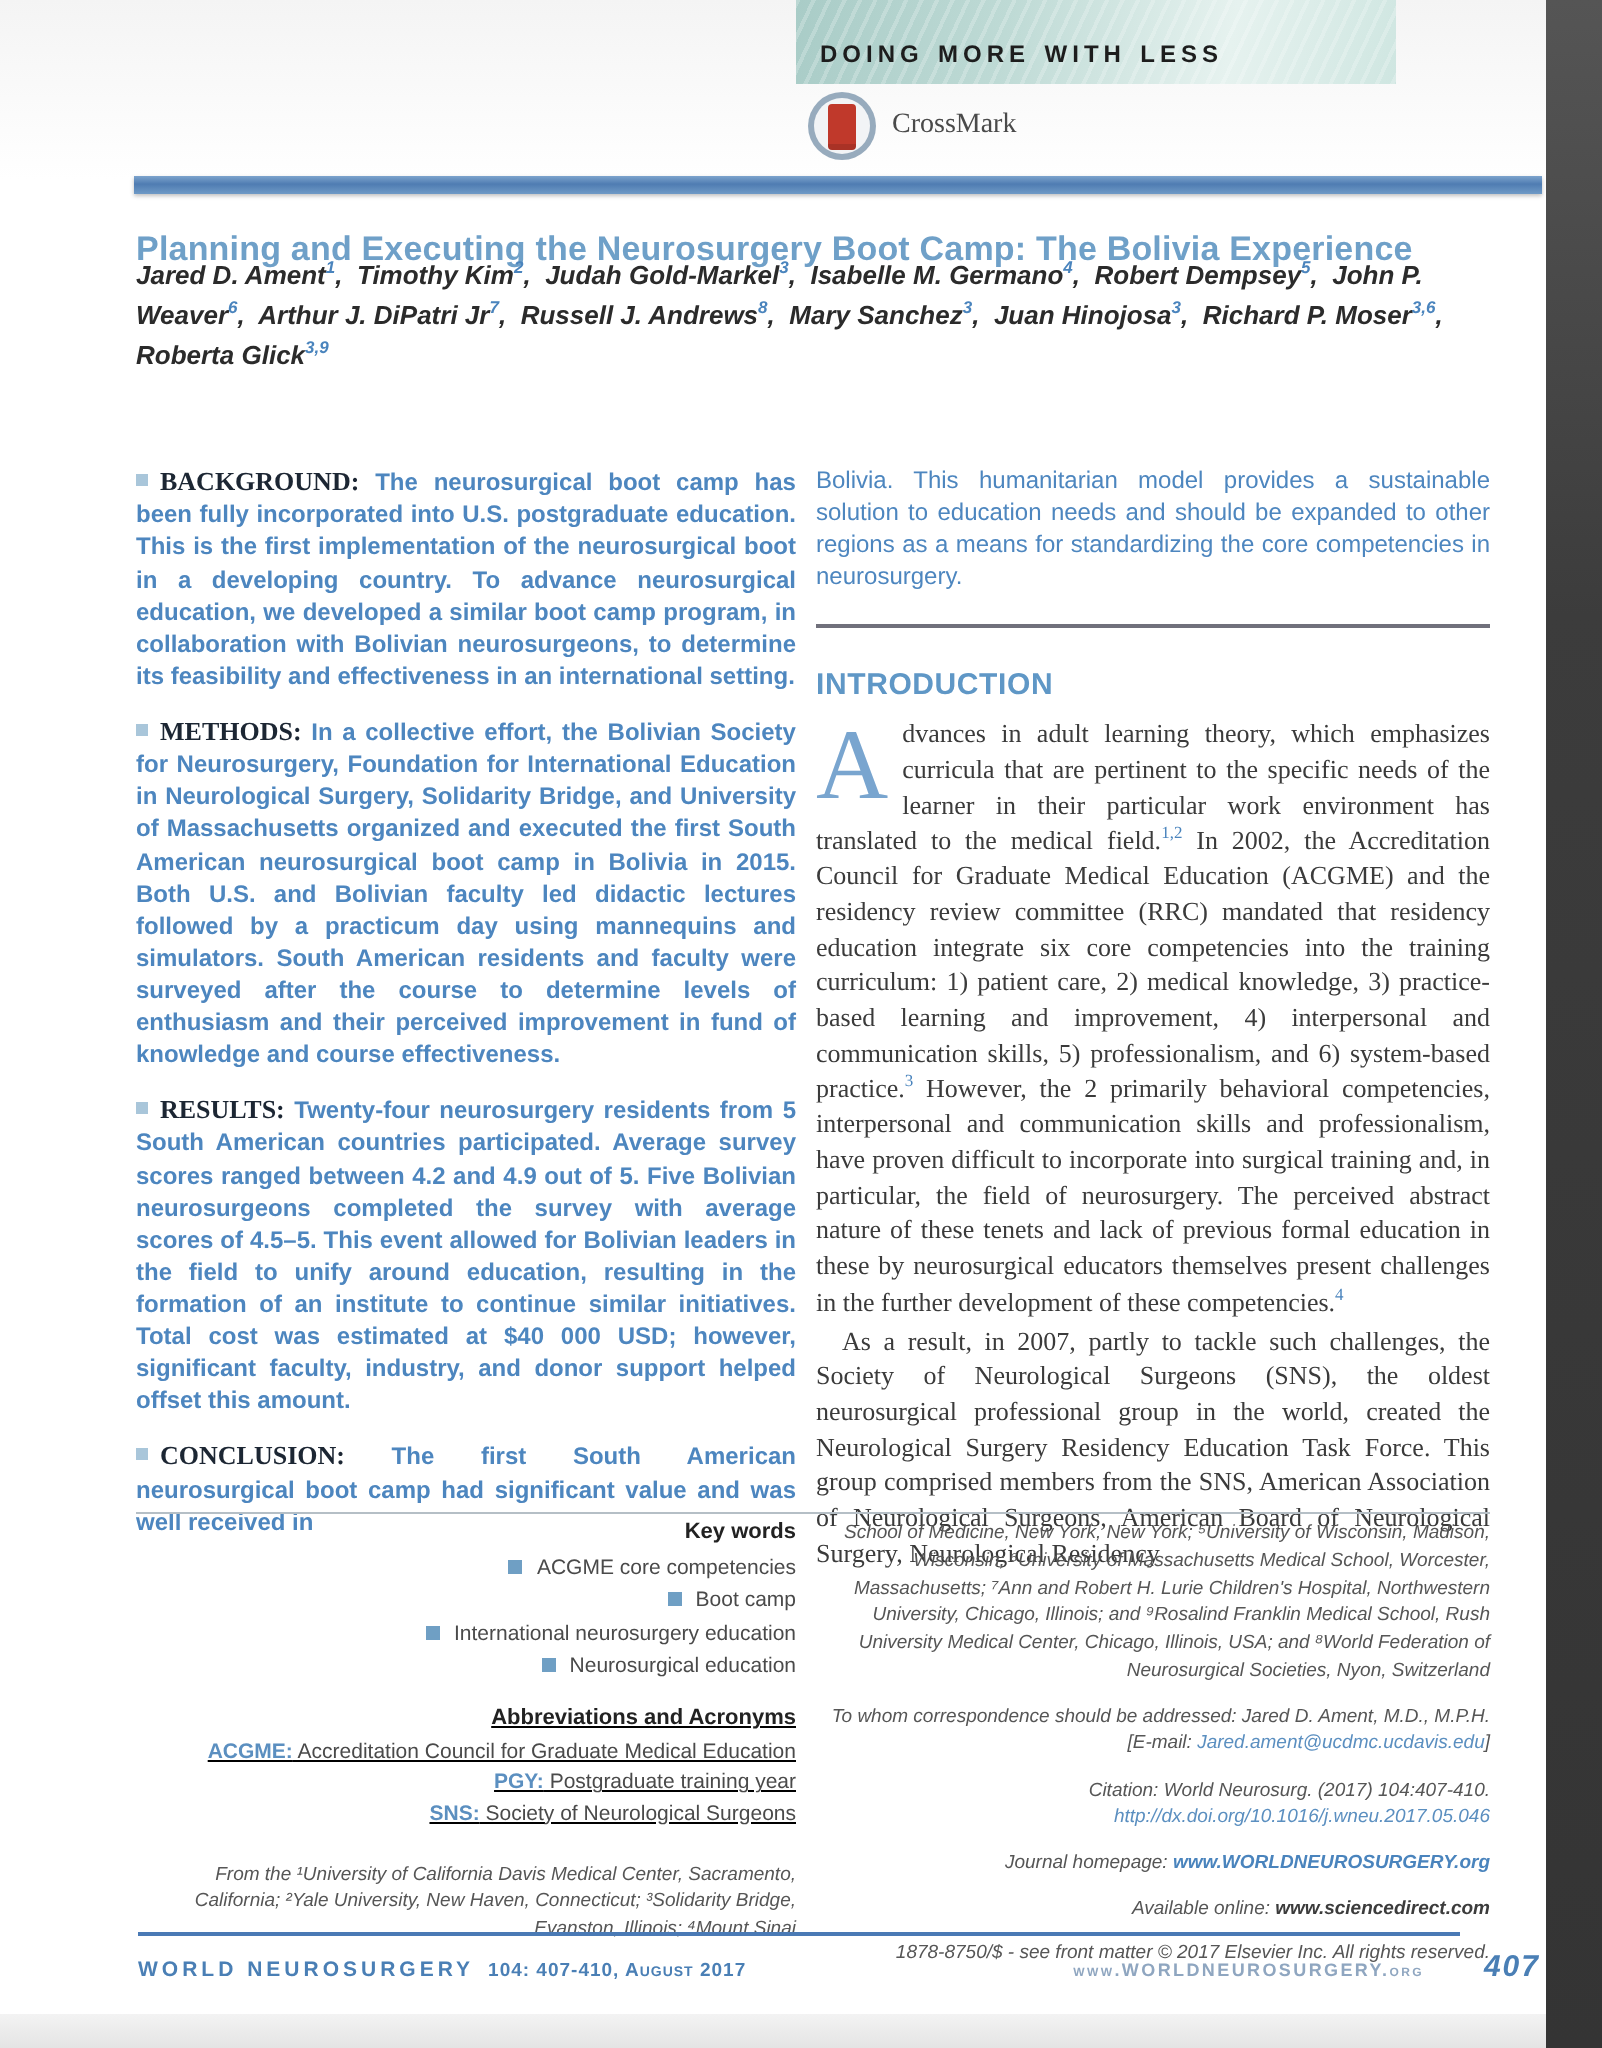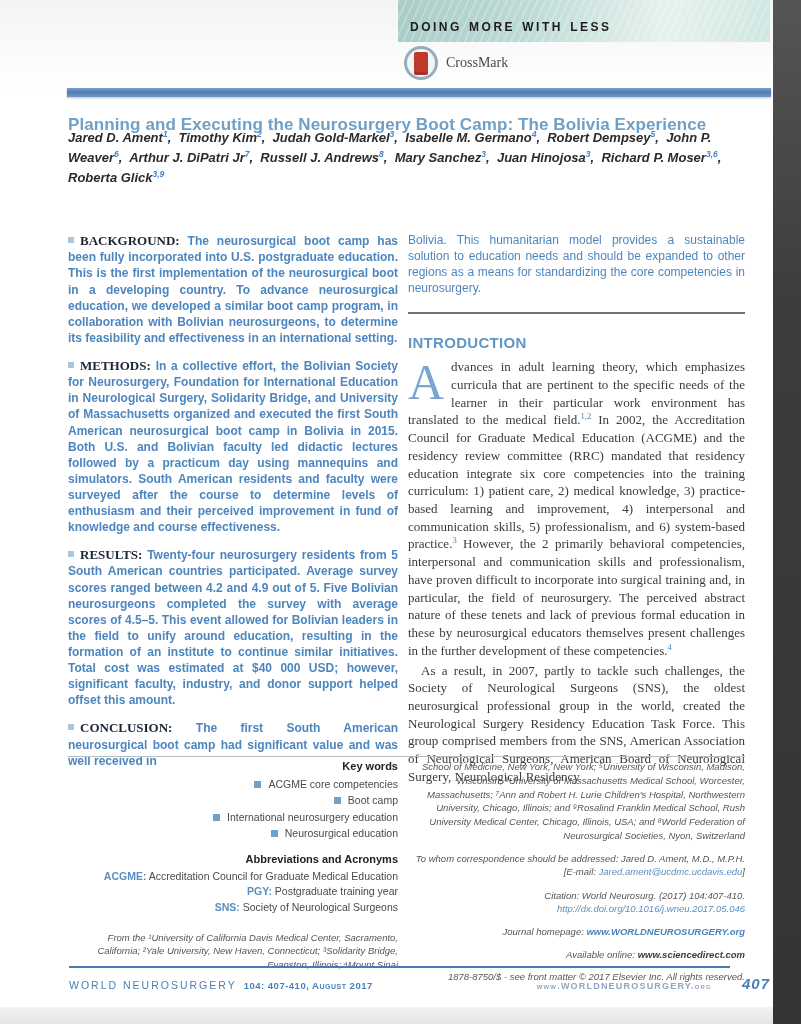--- a/index.html
+++ b/index.html
@@ -1,20 +1,20 @@
 <!DOCTYPE html>
 <html><head>
 <meta charset="utf-8">
 <style>
   html,body{margin:0;padding:0;background:#ffffff;}
   .page{position:relative;width:801px;height:1024px;overflow:hidden;
         background:linear-gradient(#f4f4f4 0,#ffffff 90px);
         font-family:"Liberation Sans",sans-serif;}
   
-  .banner{position:absolute;left:398px;top:0;width:372px;height:42px;
+  .banner{position:absolute;left:398px;top:0;width:300px;height:42px;
     background:
       repeating-linear-gradient(115deg,rgba(255,255,255,.22) 0 2px,rgba(255,255,255,0) 2px 7px),
       linear-gradient(100deg,#a9ccc7 0%,#bedad5 35%,#e6f2ef 72%,#cfe6e1 100%);
     display:flex;align-items:flex-end;}
   .banner-title{font-variant:small-caps;font-weight:bold;font-size:17px;letter-spacing:2.5px;
     color:#1d1d1d;padding:0 0 6px 12px;text-transform:lowercase;}
   
   .crossmark{position:absolute;left:404px;top:46px;display:flex;align-items:center;cursor:pointer;}
   .cm-ring{width:34px;height:34px;border-radius:50%;background:#97abbd;display:flex;
     align-items:center;justify-content:center;}
@@ -50,34 +50,34 @@
   .serif-p.indent{text-indent:13px;margin-top:2px;}
   .dropcap{float:left;font-family:"Liberation Serif",serif;font-size:50px;line-height:.8;
     color:#79a5cf;padding:4px 7px 0 0;}
   .ref-sup{color:#4a84bd;font-size:8.5px;vertical-align:super;}
   
   .meta-hr{position:absolute;left:68px;top:748px;width:677px;border:none;border-top:1px solid #b5bfc6;}
   .meta-row{position:absolute;left:68px;top:760px;width:677px;display:flex;justify-content:space-between;text-align:right;}
   .meta-h{margin:0 0 4px 0;font-size:11px;font-weight:bold;color:#222;}
   .kw-item{font-size:10.5px;color:#4a4a4a;line-height:1.55;}
   .kw-sq{display:inline-block;width:7px;height:7px;background:#6f9fc4;margin-right:7px;vertical-align:0;}
-  .abbr-block{margin-top:12px;}
+  .abbr-block{margin-top:12px;text-decoration:underline;}
   .abbr-item{font-size:10.5px;color:#4a4a4a;line-height:1.45;}
   .abbr-term{color:#5b8fc0;font-weight:bold;}
   .affil{font-style:italic;font-size:9.5px;color:#565656;line-height:1.45;margin-top:16px;}
   .affil-r{font-style:italic;font-size:9.5px;color:#565656;line-height:1.45;margin:0;}
   .corr{font-style:italic;font-size:9.5px;color:#565656;line-height:1.45;margin-top:9px;}
   .cite-line{font-style:italic;font-size:9.5px;color:#565656;line-height:1.4;margin-top:8px;}
   .blue-link{color:#5b8fc0;text-decoration:none;font-style:italic;}
   .blue-link-b{color:#4a84bd;font-weight:bold;text-decoration:none;font-style:italic;}
   .dark-b{font-weight:bold;color:#3c3c3c;}
   
   .footer-rule{position:absolute;left:69px;top:966px;width:661px;border:none;border-top:2px solid #4a7ab5;margin:0;}
   .footer-row{position:absolute;left:69px;top:975px;width:701px;display:flex;align-items:baseline;}
-  .f-journal{color:#4a7fb5;font-weight:normal;font-size:10.5px;letter-spacing:2px;text-transform:uppercase;}
+  .f-journal{color:#4a7fb5;font-weight:bold;font-size:10.5px;letter-spacing:2px;text-transform:uppercase;}
   .f-issue{color:#4a7fb5;font-weight:bold;font-size:9.5px;letter-spacing:.5px;margin-left:7px;font-variant:small-caps;}
   .f-right{margin-left:auto;display:flex;align-items:baseline;}
   .f-site{color:#8fa6c0;font-weight:bold;font-size:9px;letter-spacing:1.2px;font-variant:small-caps;text-decoration:none;}
   .f-page{color:#4a7fb5;font-weight:bold;font-size:15px;margin-left:30px;letter-spacing:1px;font-style:italic;}
   
   .right-strip{position:absolute;right:0;top:0;width:28px;height:1024px;
     background:linear-gradient(to bottom,#555 0,#3c3c3c 30%,#343434 100%);}
   .bottom-strip{position:absolute;left:0;top:1007px;width:773px;height:17px;
     background:linear-gradient(#f3f3f3,#e4e4e4);}
 </style>

